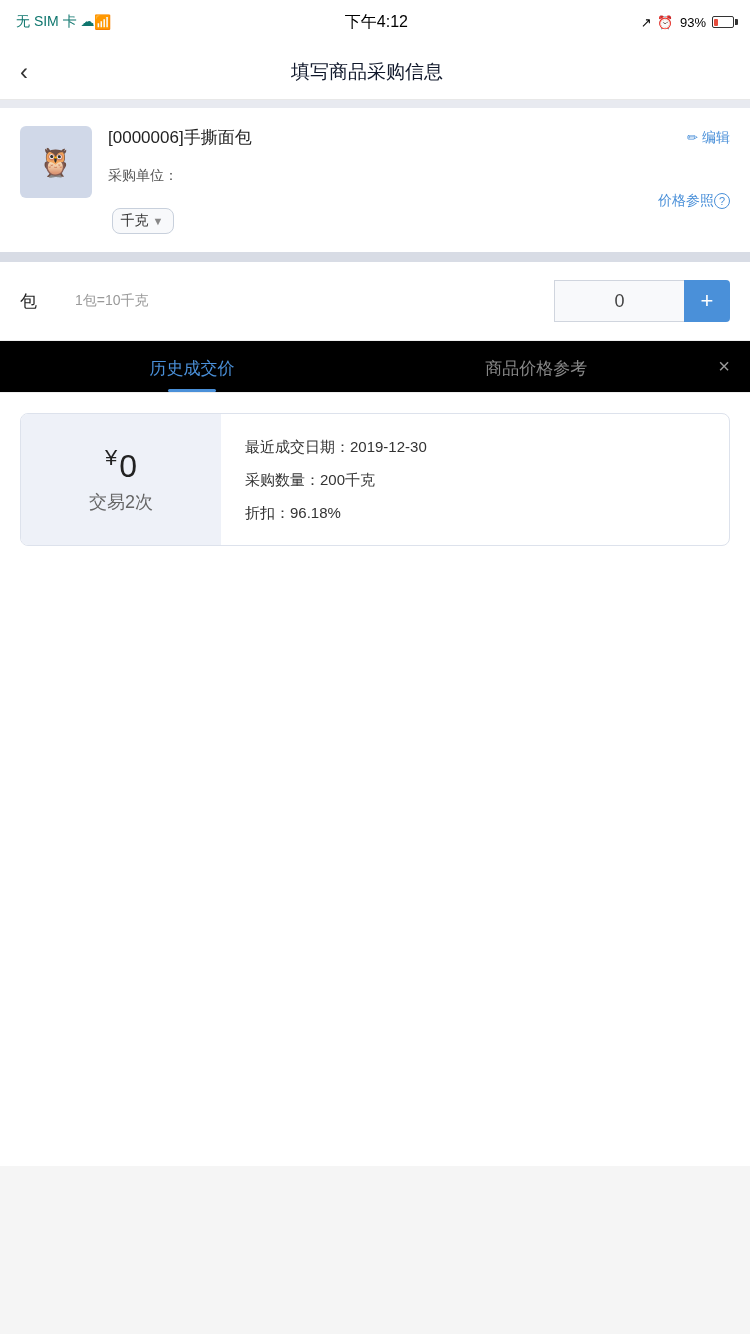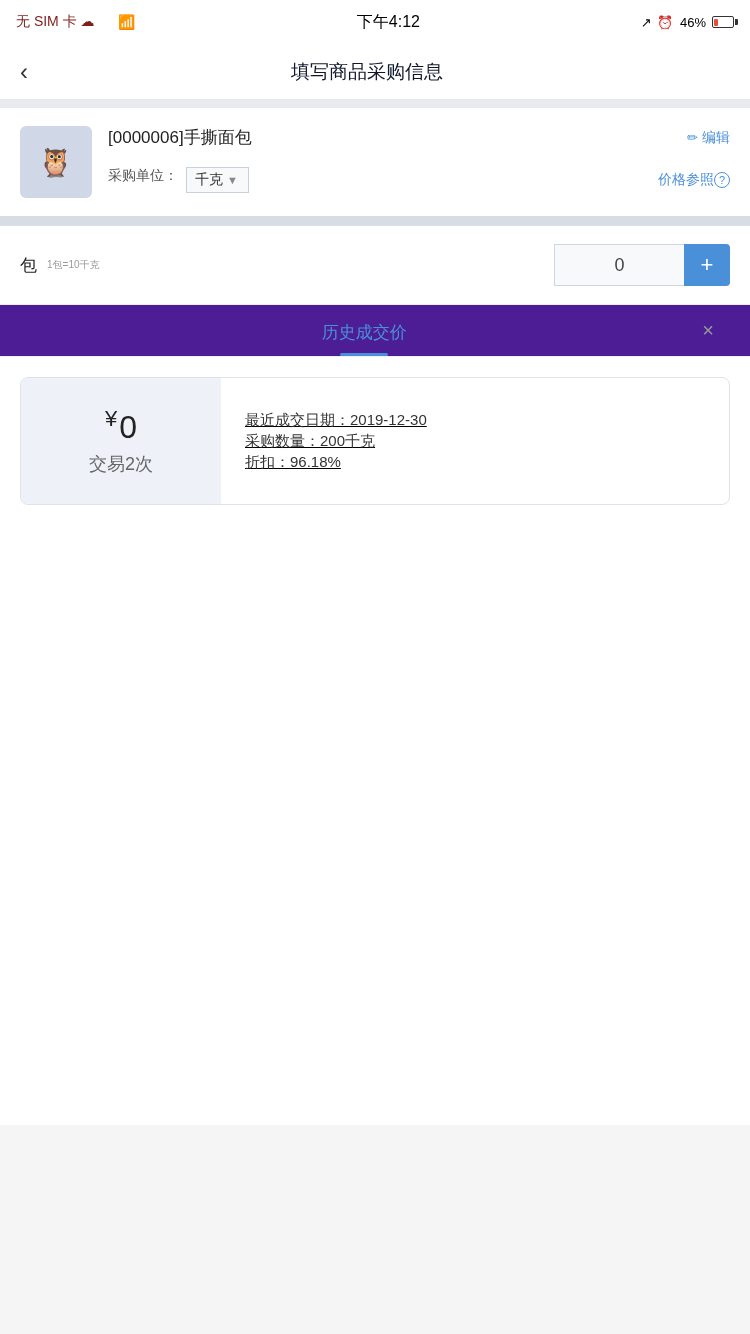--- a/index.html
+++ b/index.html
@@ -19,23 +19,23 @@
       display: flex;
       align-items: center;
       justify-content: space-between;
       padding: 0 16px;
       font-size: 15px;
       font-weight: 500;
     }
     .status-left {
       display: flex;
       align-items: center;
-      gap: 24px;
-      font-size: 14px;
-      color: #7f1d1d;
+      gap: 0;
+      font-size: 14px;
+      color: #0f766e;
     }
     .status-center {
       font-size: 16px;
       font-weight: 500;
       color: #000;
     }
     .status-right {
       display: flex;
       align-items: center;
       gap: 6px;
@@ -154,26 +154,27 @@
     }
     .product-unit-row {
       display: flex;
       align-items: center;
       justify-content: space-between;
     }
     .unit-label {
       font-size: 14px;
       color: #555;
       display: flex;
-      align-items: flex-start;
-      gap: 8px;
+      align-items: center;
+      gap: 23px;
+      flex-direction: column;
     }
     .unit-select {
       border: 1px solid #c8d0dc;
-      border-radius: 0;
+      border-radius: 8px;
       padding: 3px 10px 3px 8px;
       font-size: 14px;
       color: #333;
       background: #f8f9fb;
       display: flex;
       align-items: center;
       gap: 4px;
       cursor: pointer;
     }
     .unit-select-arrow {
@@ -219,22 +220,23 @@
       display: flex;
       align-items: center;
       gap: 10px;
     }
     .qty-unit {
       font-size: 17px;
       font-weight: 500;
       color: #222;
     }
     .qty-conversion {
-      font-size: 10px;
+      font-size: 14px;
       color: #999;
+      margin-left: 28px;
     }
     .qty-controls {
       display: flex;
       align-items: center;
       gap: 0;
     }
     .qty-input {
       width: 130px;
       height: 42px;
       border: 1px solid #d0d5de;
@@ -254,25 +256,25 @@
       font-size: 22px;
       display: flex;
       align-items: center;
       justify-content: center;
       cursor: pointer;
       border-radius: 0 4px 4px 0;
     }
 
     
     .tabs-container {
-      background: #4c1d95;
+      background: #000000;
       display: flex;
       align-items: center;
       border-bottom: 1px solid #eee;
-      padding: 0 36px;
+      padding: 0 20px;
       position: relative;
     }
     .tab-item {
       flex: 1;
       text-align: center;
       padding: 16px 0 12px;
       font-size: 17px;
       color: #888;
       cursor: pointer;
       position: relative;
@@ -331,22 +333,21 @@
     .history-trades {
       font-size: 18px;
       color: #666;
       margin-top: 6px;
     }
     .history-card-right {
       flex: 1;
       padding: 22px 24px;
       display: flex;
       flex-direction: column;
-      justify-content: center;
-      text-decoration: underline;
+      gap: 12px;
     }
     .history-detail-row {
       font-size: 15px;
       color: #333;
       line-height: 1.4;
     }
 
     
     .content-area {
       background: #fff;
@@ -359,21 +360,21 @@
 
 <div class="status-bar">
   <div class="status-left">
     <span>无 SIM 卡 ☁</span>
     <span>📶</span>
   </div>
   <div class="status-center">下午4:12</div>
   <div class="status-right">
     <span style="font-size:13px;">↗</span>
     <span style="font-size:13px;">⏰</span>
-    <span style="font-size:13px;">46%</span>
+    <span style="font-size:13px;">93%</span>
     <span class="battery-icon">
       <span class="battery-body">
         <span class="battery-fill"></span>
       </span>
     </span>
   </div>
 </div>
 
 <div class="nav-bar">
   <span class="nav-back">‹</span>
@@ -421,20 +422,23 @@
     <input class="qty-input" type="text" value="0" style="">
     <button class="qty-plus">+</button>
   </div>
 </div>
 
 <div class="tabs-container">
   <div class="tab-item active">
     <span>历史成交价</span>
     <div class="tab-underline"></div>
   </div>
+  <div class="tab-item">
+    <span>商品价格参考</span>
+  </div>
   <div class="tab-close">×</div>
 </div>
 
 <div class="history-section">
   <div class="history-card">
     <div class="history-card-left">
       <div class="history-price">
         <span class="currency">¥</span><span>0</span>
       </div>
       <div class="history-trades">交易2次</div>

